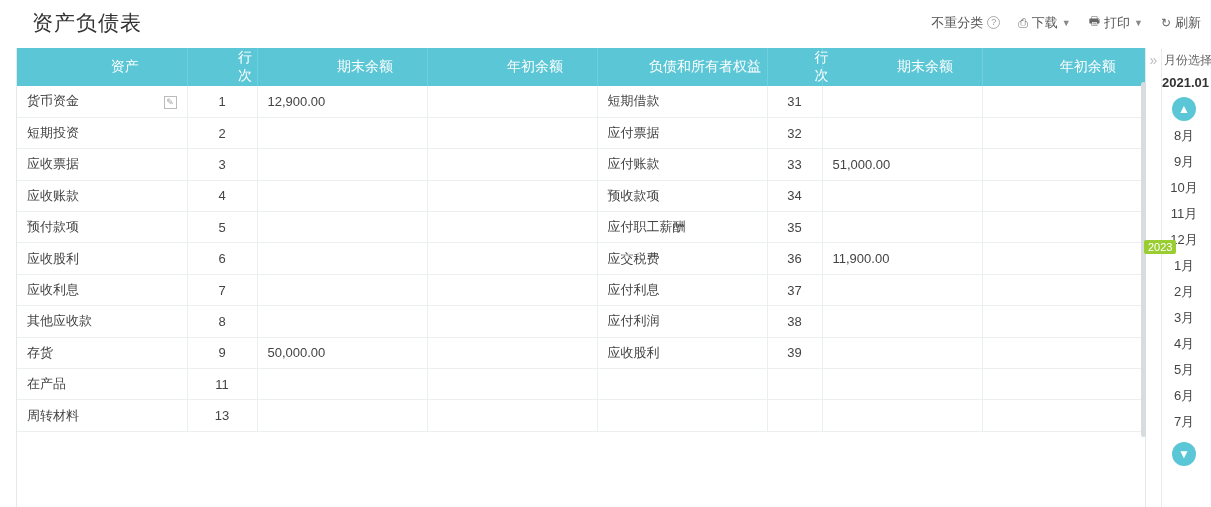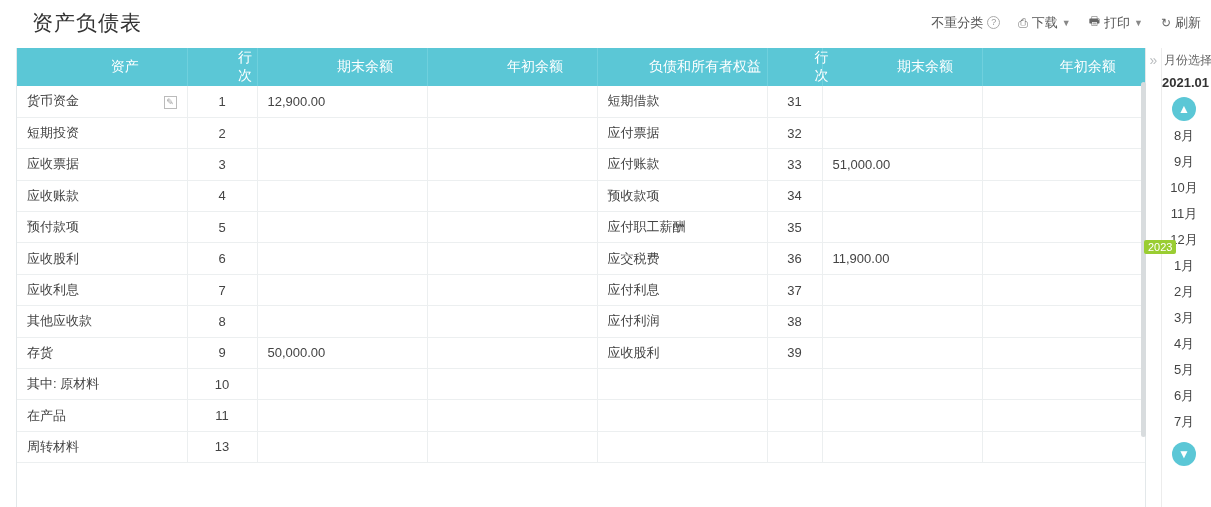--- a/index.html
+++ b/index.html
@@ -267,30 +267,20 @@
             <td class="l ind1">存货</td>
             <td class="c">9</td>
             <td class="r">50,000.00</td>
             <td class="r"></td>
             <td class="l ind1">应收股利</td>
             <td class="c">39</td>
             <td class="r"></td>
             <td class="r"></td>
           </tr>
           <tr>
-            <td class="l ind2">其中: 原材料</td>
-            <td class="c">10</td>
-            <td class="r"></td>
-            <td class="r"></td>
-            <td class="l"></td>
-            <td class="c"></td>
-            <td class="r"></td>
-            <td class="r"></td>
-          </tr>
-          <tr>
             <td class="l ind2">在产品</td>
             <td class="c">11</td>
             <td class="r"></td>
             <td class="r"></td>
             <td class="l"></td>
             <td class="c"></td>
             <td class="r"></td>
             <td class="r"></td>
           </tr>
           <tr>

